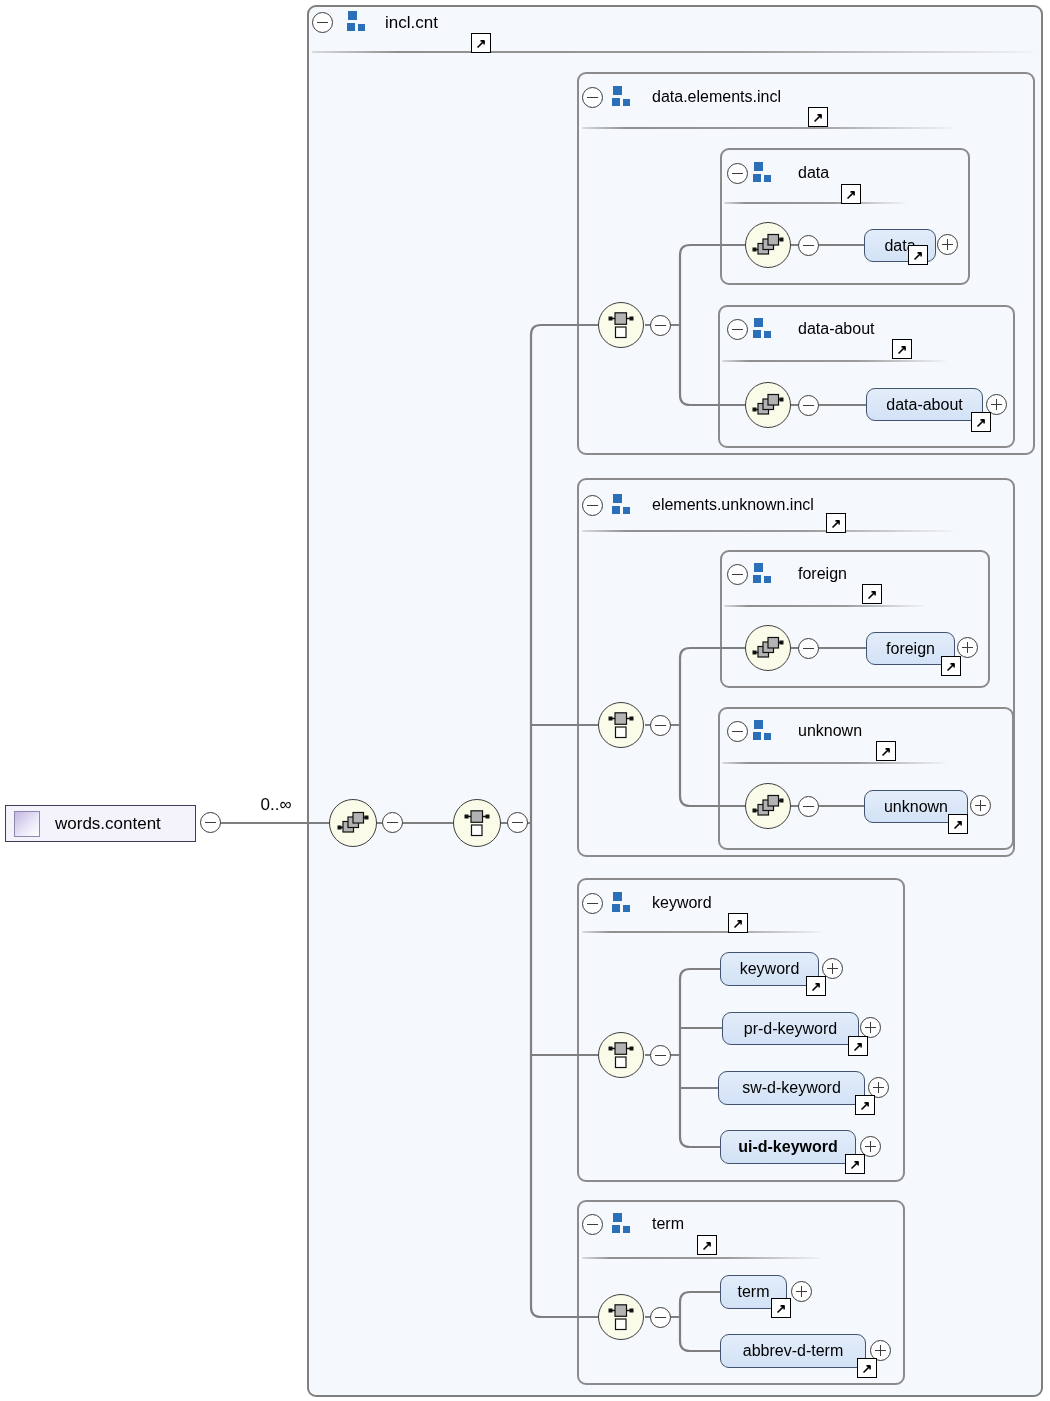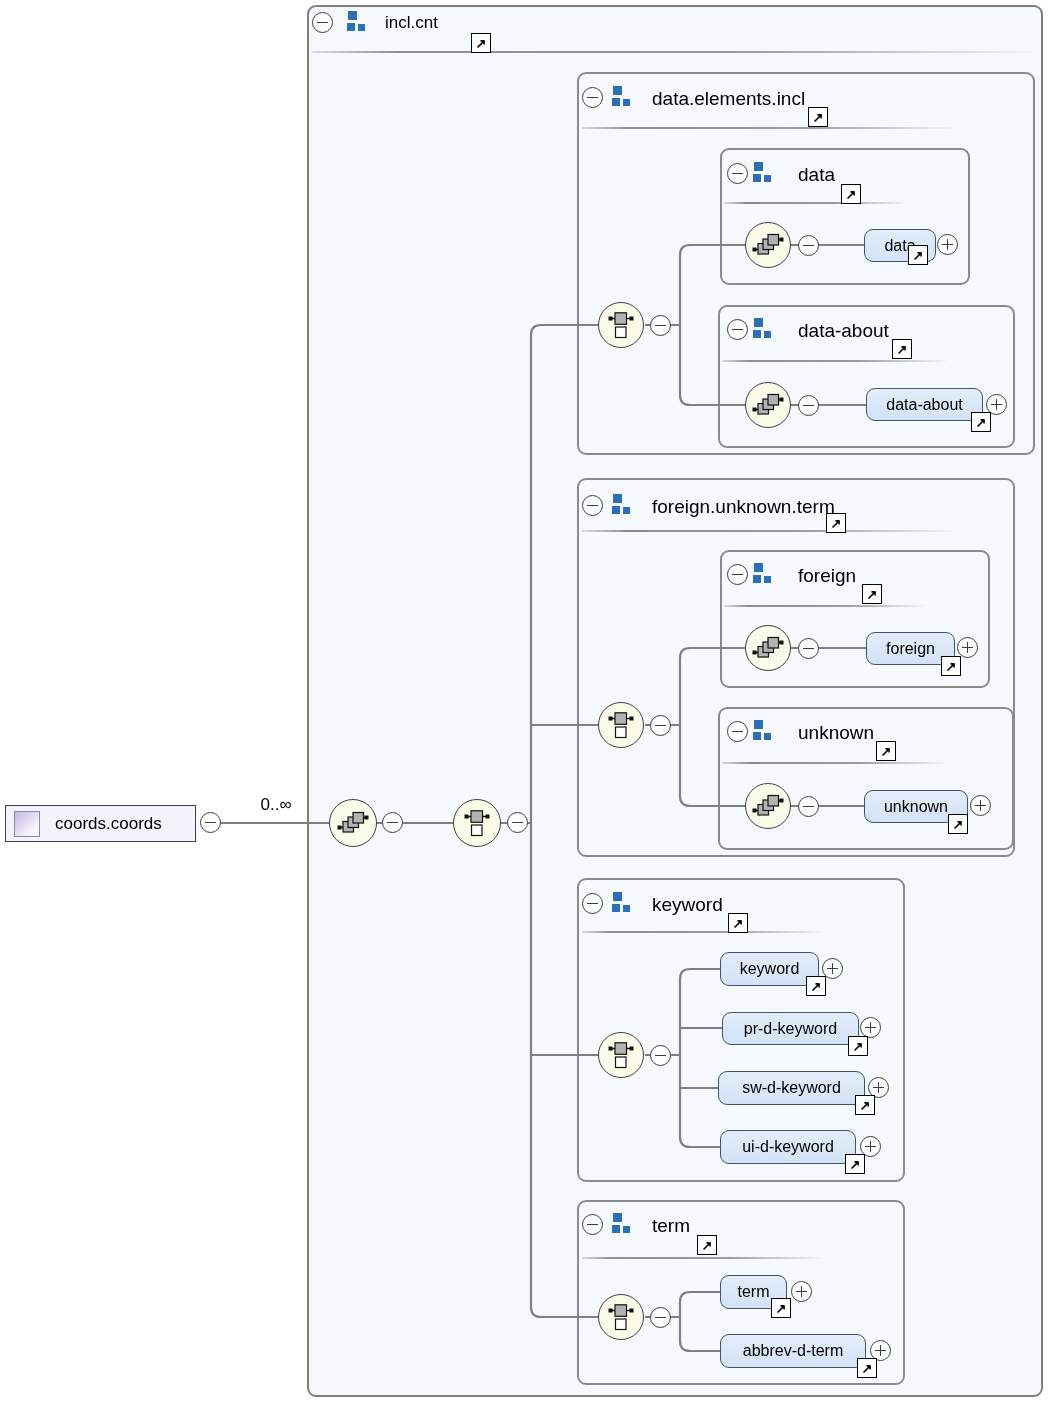--- a/index.html
+++ b/index.html
@@ -4,21 +4,21 @@
 <style>
   html,body { margin:0; padding:0; background:#fff; }
   body { font-family:"Liberation Sans", sans-serif; color:#000; }
   .canvas { position:relative; width:1050px; height:1401px; background:#ffffff; overflow:hidden; }
 
   .box { position:absolute; border:2px solid #8b8b8b; border-radius:9px; z-index:1; box-sizing:border-box; }
   .box.main { background:#f5f8fc; border-color:#7f7f7f; }
 
   .wires { position:absolute; left:0; top:0; z-index:2; }
 
-  .hlabel { position:absolute; z-index:3; font-size:19px; white-space:nowrap; color:#000; }
+  .hlabel { position:absolute; z-index:3; font-size:16px; white-space:nowrap; color:#000; }
   .sep { position:absolute; height:2px; z-index:3; border-radius:1px;
          background:linear-gradient(to right, rgba(130,130,130,.25), #8f8f8f 12%, #9a9a9a 60%, rgba(170,170,170,.05)); }
 
   .minus, .plus { position:absolute; width:21px; height:21px; border:1.4px solid #3c3c3c; border-radius:50%;
                   background:#fff; z-index:4; box-sizing:border-box; cursor:pointer; }
   .minus::before, .plus::before { content:""; position:absolute; left:4px; right:4px; top:50%; height:1.6px;
                   margin-top:-0.8px; background:#3c3c3c; }
   .plus::after { content:""; position:absolute; top:4px; bottom:4px; left:50%; width:1.6px;
                   margin-left:-0.8px; background:#3c3c3c; }
 
@@ -84,21 +84,21 @@
       <path d="M 722 969 H 690 Q 680 969 680 979 V 1137 Q 680 1147 690 1147 H 722"></path>
       <path d="M 680 1028 H 724"></path>
       <path d="M 680 1088 H 720"></path>
       <path d="M 645 1317 H 680"></path>
       <path d="M 722 1292 H 690 Q 680 1292 680 1302 V 1341 Q 680 1351 690 1351 H 722"></path>
     </g>
   </svg>
 
   <div class="root-el">
     <div class="root-icon"></div>
-    <div class="root-label">coords.coords</div>
+    <div class="root-label">words.content</div>
   </div>
   <div class="minus" style="left:200px; top:812px;"></div>
   <div class="card-label">0..∞</div>
 
   <div class="circ big" style="left:329px; top:799px;">
     <svg width="32" height="24" viewBox="0 0 32 24">
       <rect x="0.5" y="14.5" width="4" height="4" fill="#111"></rect>
       <line x1="4" y1="16.5" x2="8" y2="16.5" stroke="#111" stroke-width="1.5"></line>
       <rect x="6" y="10.5" width="10.5" height="10.5" fill="#b3b3b3" stroke="#111" stroke-width="1.2"></rect>
       <rect x="11" y="6" width="10.5" height="10.5" fill="#b3b3b3" stroke="#111" stroke-width="1.2"></rect>
@@ -202,21 +202,21 @@
   <div class="elem" style="left:866px; top:388px; width:117px; height:33px;">data-about</div>
   <div class="arrowbox" style="left:971px; top:412px;">↗</div>
   <div class="plus" style="left:986px; top:394px;"></div>
 
   <div class="minus" style="left:582px; top:495px;"></div>
   <div class="gicon" style="left:612px; top:494px;">
       <span></span>
       <span></span>
       <span></span>
     </div>
-  <div class="hlabel" style="left:652px; top:496px;">foreign.unknown.term</div>
+  <div class="hlabel" style="left:652px; top:496px;">elements.unknown.incl</div>
   <div class="arrowbox" style="left:826px; top:513px;">↗</div>
   <div class="sep" style="left:582px; top:530px; width:372px;"></div>
 
   <div class="circ" style="left:598px; top:702px;">
     <svg width="26" height="27" viewBox="0 0 26 27">
       <line x1="1" y1="6.5" x2="25" y2="6.5" stroke="#111" stroke-width="1.5"></line>
       <rect x="0.5" y="4.5" width="4" height="4" fill="#111"></rect>
       <rect x="21.5" y="4.5" width="4" height="4" fill="#111"></rect>
       <rect x="7" y="0.8" width="11.5" height="11.5" fill="#b3b3b3" stroke="#111" stroke-width="1.2"></rect>
       <rect x="7.5" y="15" width="10.5" height="10.5" fill="#fff" stroke="#111" stroke-width="1.2"></rect>
@@ -302,21 +302,21 @@
   <div class="plus" style="left:822px; top:958px;"></div>
 
   <div class="elem" style="left:722px; top:1012px; width:137px; height:33px;">pr-d-keyword</div>
   <div class="arrowbox" style="left:848px; top:1036px;">↗</div>
   <div class="plus" style="left:860px; top:1017px;"></div>
 
   <div class="elem" style="left:718px; top:1071px; width:147px; height:34px;">sw-d-keyword</div>
   <div class="arrowbox" style="left:855px; top:1095px;">↗</div>
   <div class="plus" style="left:868px; top:1077px;"></div>
 
-  <div class="elem" style="left:720px; top:1130px; width:136px; height:34px;">ui-d-keyword</div>
+  <div class="elem" style="left:720px; top:1130px; width:136px; height:34px;font-weight:bold;">ui-d-keyword</div>
   <div class="arrowbox" style="left:845px; top:1154px;">↗</div>
   <div class="plus" style="left:860px; top:1136px;"></div>
 
   <div class="minus" style="left:582px; top:1214px;"></div>
   <div class="gicon" style="left:612px; top:1213px;">
       <span></span>
       <span></span>
       <span></span>
     </div>
   <div class="hlabel" style="left:652px; top:1215px;">term</div>

